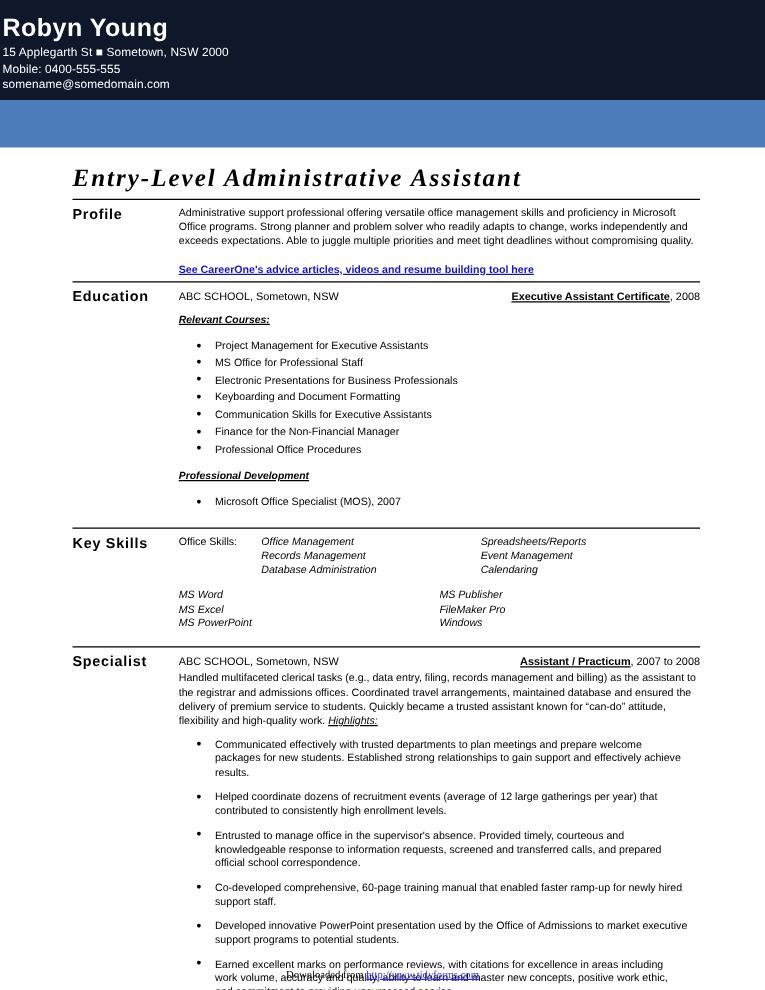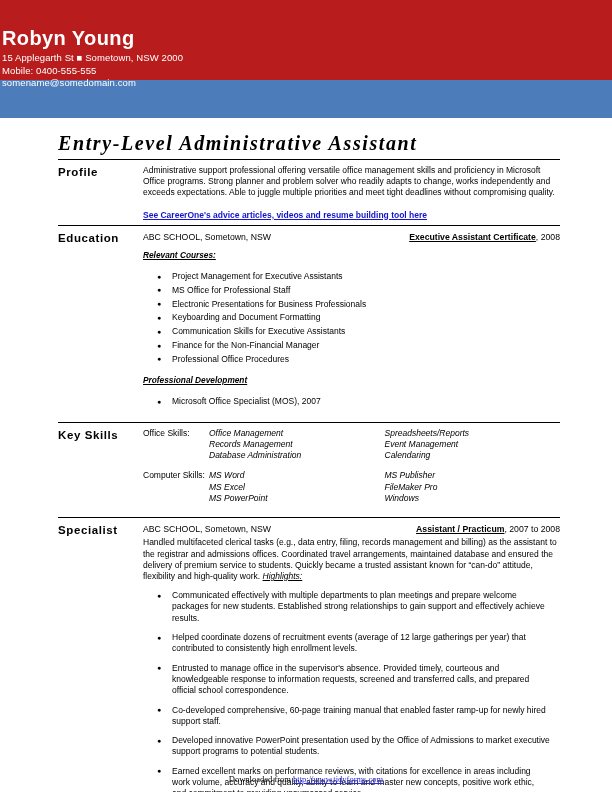--- a/index.html
+++ b/index.html
@@ -11,23 +11,23 @@
     width: 612px;
     height: 792px;
     font-family: "Liberation Sans", sans-serif;
     color: #000000;
     position: relative;
     overflow: hidden;
   }
 
   
   .header-black {
-    background: #b91c1c;
+    background: #0f172a;
     height: 80px;
-    padding: 24px 0 0 2px;
+    padding: 9px 0 0 2px;
     box-sizing: border-box;
     color: #ffffff;
   }
   .cand-name {
     font-size: 20px;
     font-weight: bold;
     letter-spacing: 0.4px;
     line-height: 24px;
     margin: 2px 0 2px 0;
     color: #ffffff;
@@ -246,21 +246,20 @@
           </div>
           <div class="skills-col">
             <div>Spreadsheets/Reports</div>
             <div>Event Management</div>
             <div>Calendaring</div>
           </div>
         </div>
       </div>
 
       <div class="skills-block">
-        <div class="skills-cat">Computer Skills:</div>
         <div class="skills-cols">
           <div class="skills-col">
             <div>MS Word</div>
             <div>MS Excel</div>
             <div>MS PowerPoint</div>
           </div>
           <div class="skills-col">
             <div>MS Publisher</div>
             <div>FileMaker Pro</div>
             <div>Windows</div>
@@ -275,21 +274,21 @@
 
   <div class="section">
     <div class="sec-label">Specialist</div>
     <div class="sec-content">
       <div class="row-head">
         <div class="left">ABC SCHOOL, Sometown, NSW</div>
         <div class="right"><span class="u-bold">Assistant / Practicum</span><span>, 2007 to 2008</span></div>
       </div>
       <div class="para exp-para"><span>Handled multifaceted clerical tasks (e.g., data entry, filing, records management and billing) as the assistant to the registrar and admissions offices. Coordinated travel arrangements, maintained database and ensured the delivery of premium service to students. Quickly became a trusted assistant known for “can-do” attitude, flexibility and high-quality work. </span><span class="ital-u">Highlights:</span></div>
       <ul class="blist wide" style="margin-top:8px;">
-        <li>Communicated effectively with multiple departments to plan meetings and prepare welcome packages for new students. Established strong relationships to gain support and effectively achieve results.</li>
+        <li>Communicated effectively with trusted departments to plan meetings and prepare welcome packages for new students. Established strong relationships to gain support and effectively achieve results.</li>
         <li>Helped coordinate dozens of recruitment events (average of 12 large gatherings per year) that contributed to consistently high enrollment levels.</li>
         <li>Entrusted to manage office in the supervisor's absence. Provided timely, courteous and knowledgeable response to information requests, screened and transferred calls, and prepared official school correspondence.</li>
         <li>Co-developed comprehensive, 60-page training manual that enabled faster ramp-up for newly hired support staff.</li>
         <li>Developed innovative PowerPoint presentation used by the Office of Admissions to market executive support programs to potential students.</li>
         <li>Earned excellent marks on performance reviews, with citations for excellence in areas including work volume, accuracy and quality, ability to learn and master new concepts, positive work ethic, and commitment to providing unsurpassed service.</li>
       </ul>
     </div>
   </div>
 
 </div>

